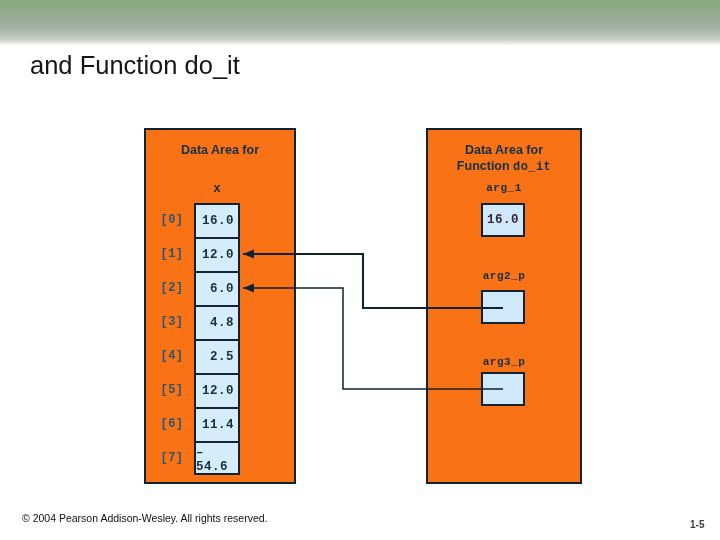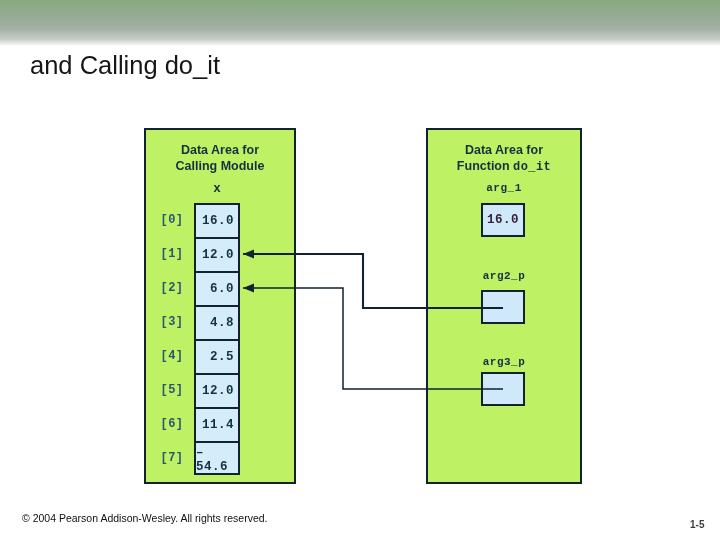--- a/index.html
+++ b/index.html
@@ -38,21 +38,21 @@
     letter-spacing: 0px;
   }
   
   #figure {
     position: absolute;
     left: 0; top: 0;
     width: 720px; height: 540px;
   }
   .panel {
     position: absolute;
-    background: #bef264;
+    background: #f97316;
     border: 2.5px solid #12222e;
     box-sizing: border-box;
   }
   #panel-left  { left: 144px; top: 128px; width: 152px; height: 356px; }
   #panel-right { left: 426px; top: 128px; width: 156px; height: 356px; }
 
   .panel-title {
     position: absolute;
     left: 0; right: 0;
     top: 12px;
@@ -169,29 +169,28 @@
     font-weight: bold;
     color: #3c3c3c;
   }
 </style>
 </head>
 <body>
 
 <div id="top-band"></div>
 
 <div id="slide-title">
-  <div>and Calling do_it</div>
+  <div>and Function do_it</div>
 </div>
 
 <div id="figure">
 
   <div class="panel" id="panel-left">
     <div class="panel-title">
       <div>Data Area for</div>
-      <div>Calling Module</div>
     </div>
   </div>
 
   <div id="array-label">x</div>
 
   <div id="array-box">
     <div class="array-cell sep" style="top:0px">16.0</div>
     <div class="array-cell sep" style="top:34px">12.0</div>
     <div class="array-cell sep" style="top:68px">6.0</div>
     <div class="array-cell sep" style="top:102px">4.8</div>

